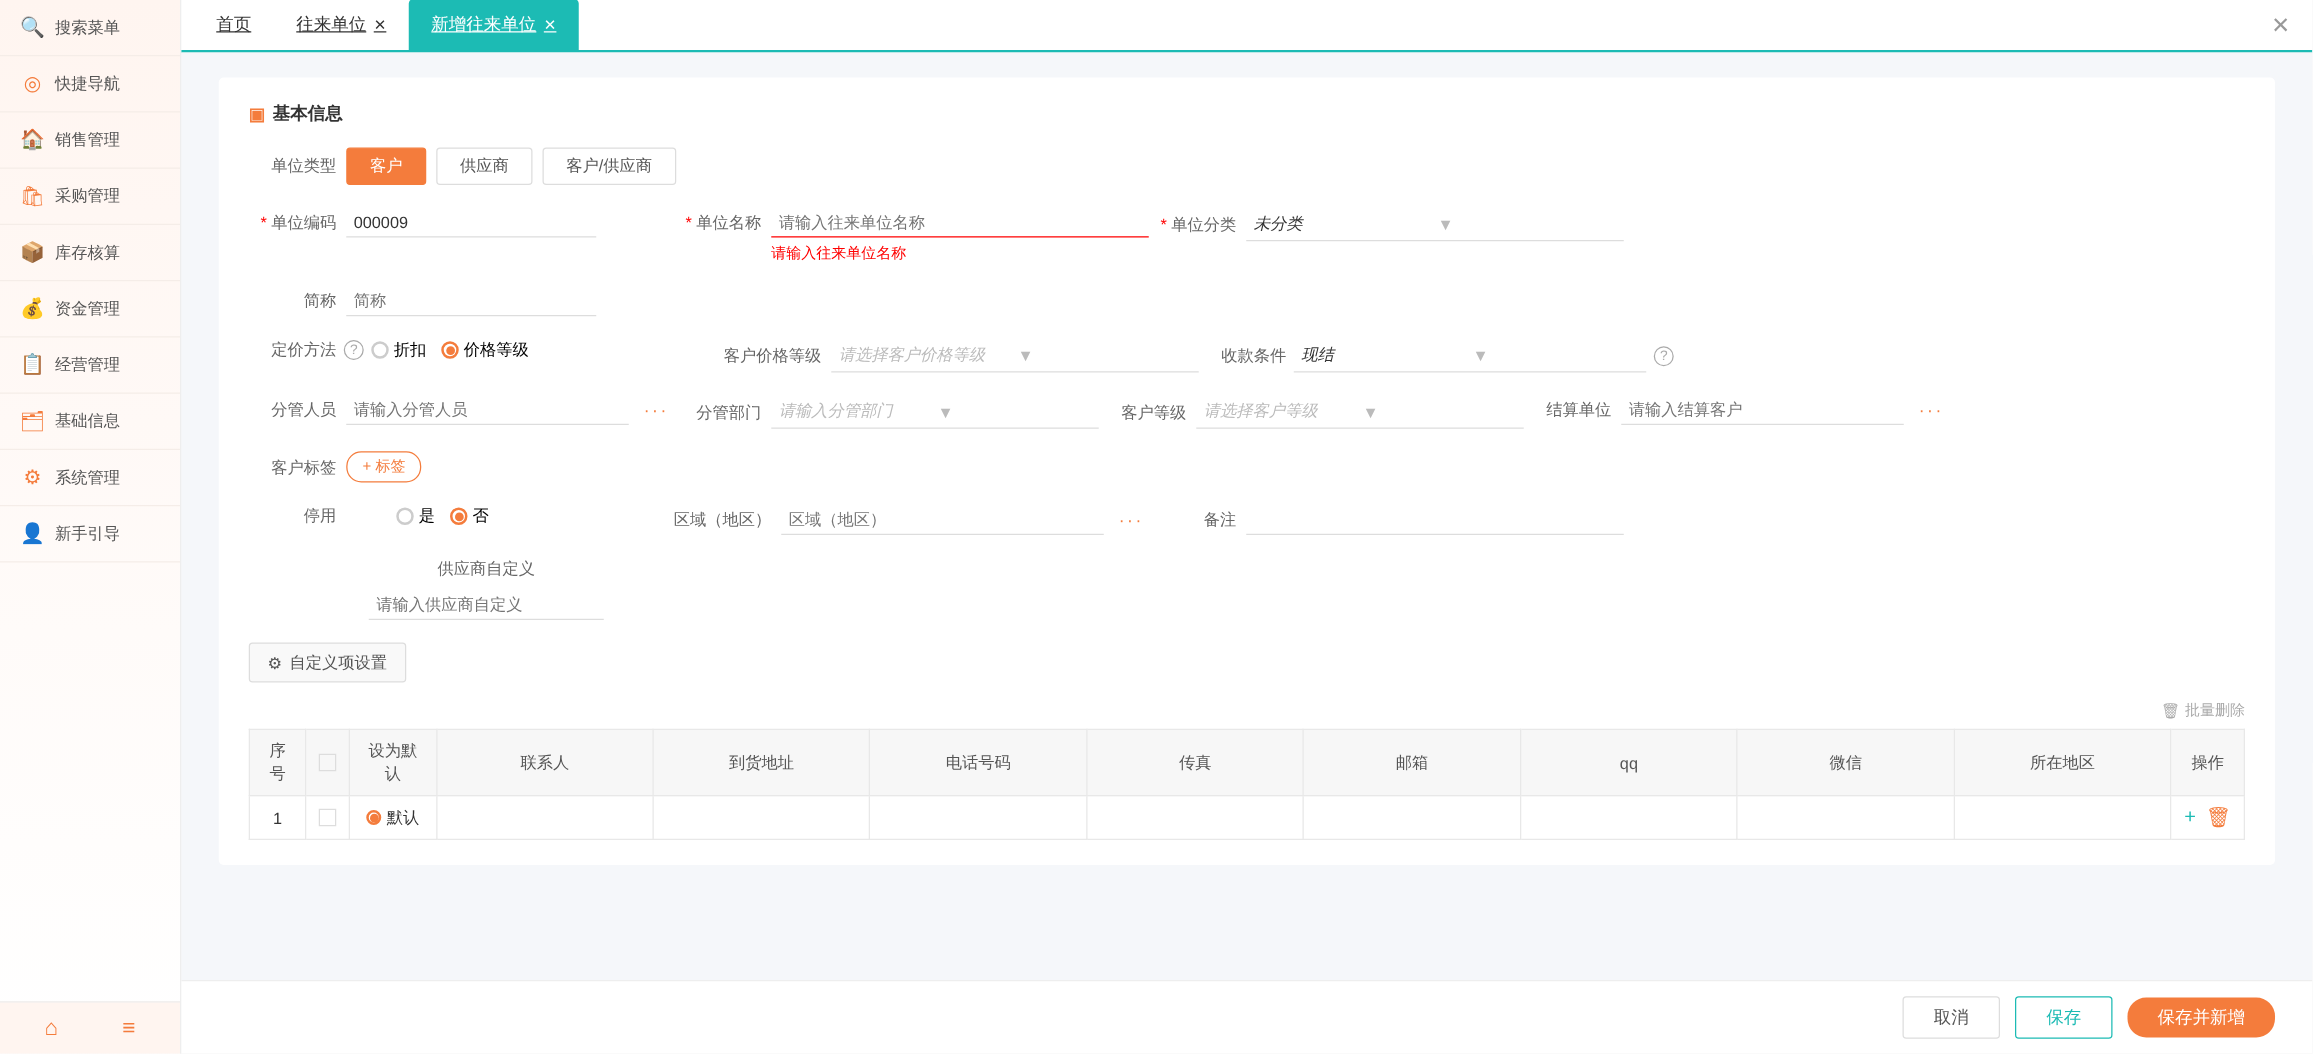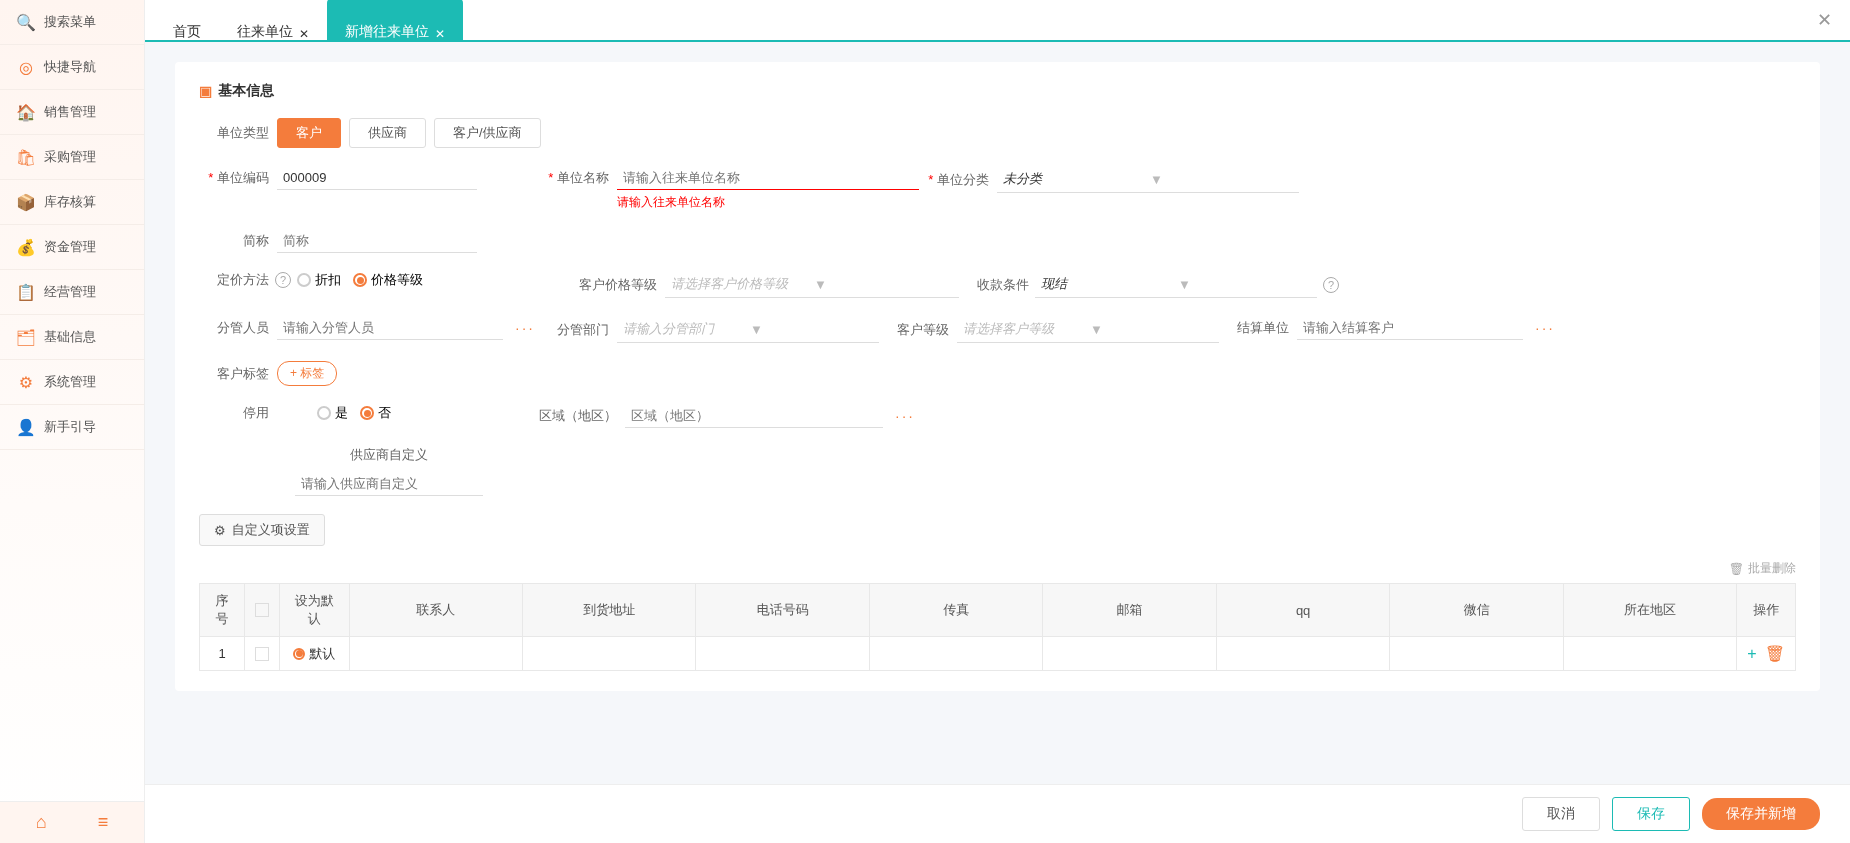--- a/index.html
+++ b/index.html
@@ -46,26 +46,27 @@
       background: #fff;
       border-bottom: 2px solid #1cbbb4;
       height: 42px;
       flex-shrink: 0;
       padding: 0 10px;
     }
     .tab {
       padding: 0 18px;
       height: 42px;
       display: flex;
-      align-items: flex-end;
+      align-items: center;
       cursor: pointer;
       font-size: 14px;
       color: #333;
       position: relative;
       gap: 6px;
+      text-decoration: underline;
     }
     .tab.active {
       background: #1cbbb4;
       color: #fff;
       border-radius: 4px 4px 0 0;
     }
     .tab .close-btn { font-size: 12px; cursor: pointer; }
     .tab-bar-close { margin-left: auto; font-size: 18px; cursor: pointer; color: #999; padding: 4px 8px; }
 
     
@@ -489,20 +490,24 @@
             </div>
           </div>
         </div>
 
         <div class="form-field" style="max-width: 380px;">
           <label>区域（地区）</label>
           <input type="text" style="flex: 1 1 0%;" placeholder="区域（地区）">
           <span class="more-btn">···</span>
         </div>
 
+        <div class="form-field" style="max-width: 380px;">
+          <label>备注</label>
+          <input type="text" style="flex: 1 1 0%;">
+        </div>
       </div>
 
       <div class="form-row">
         <div class="form-field" style="max-width: 380px; flex-direction: column;">
           <label>供应商自定义</label>
           <input type="text" style="flex: 1 1 0%;" placeholder="请输入供应商自定义">
         </div>
       </div>
 
       <div style="margin-top: 8px; margin-bottom: 8px;">

